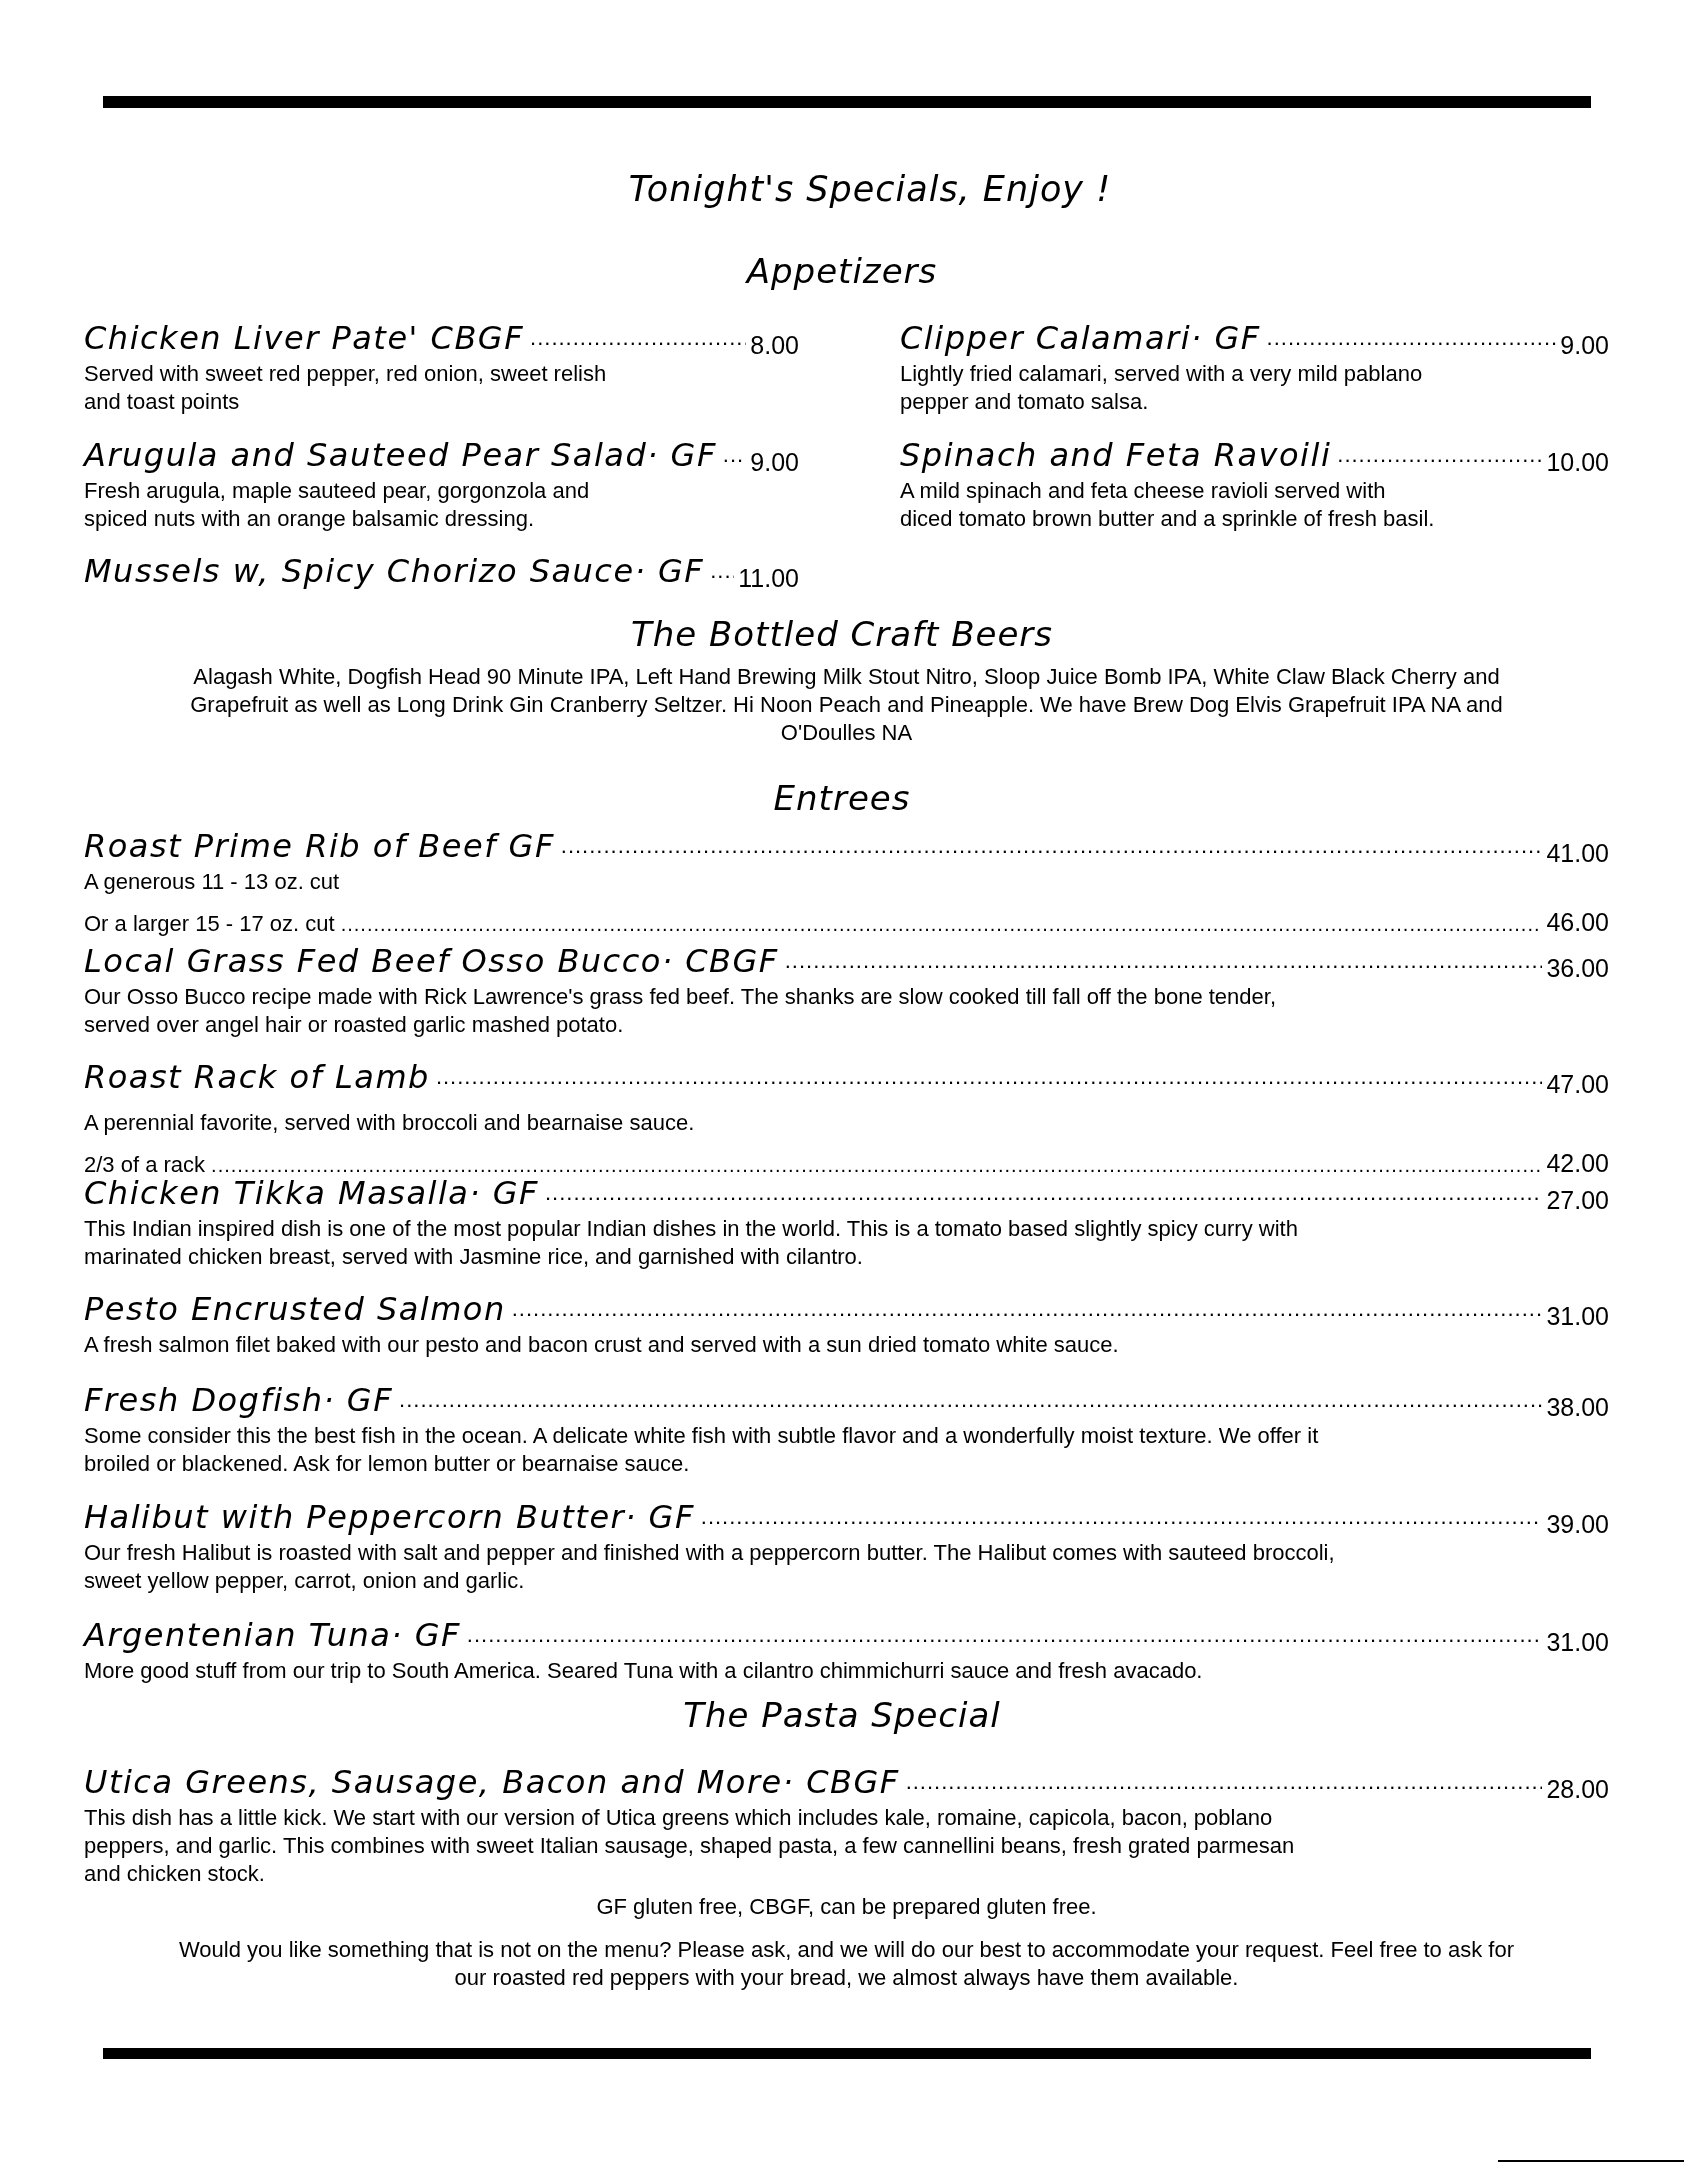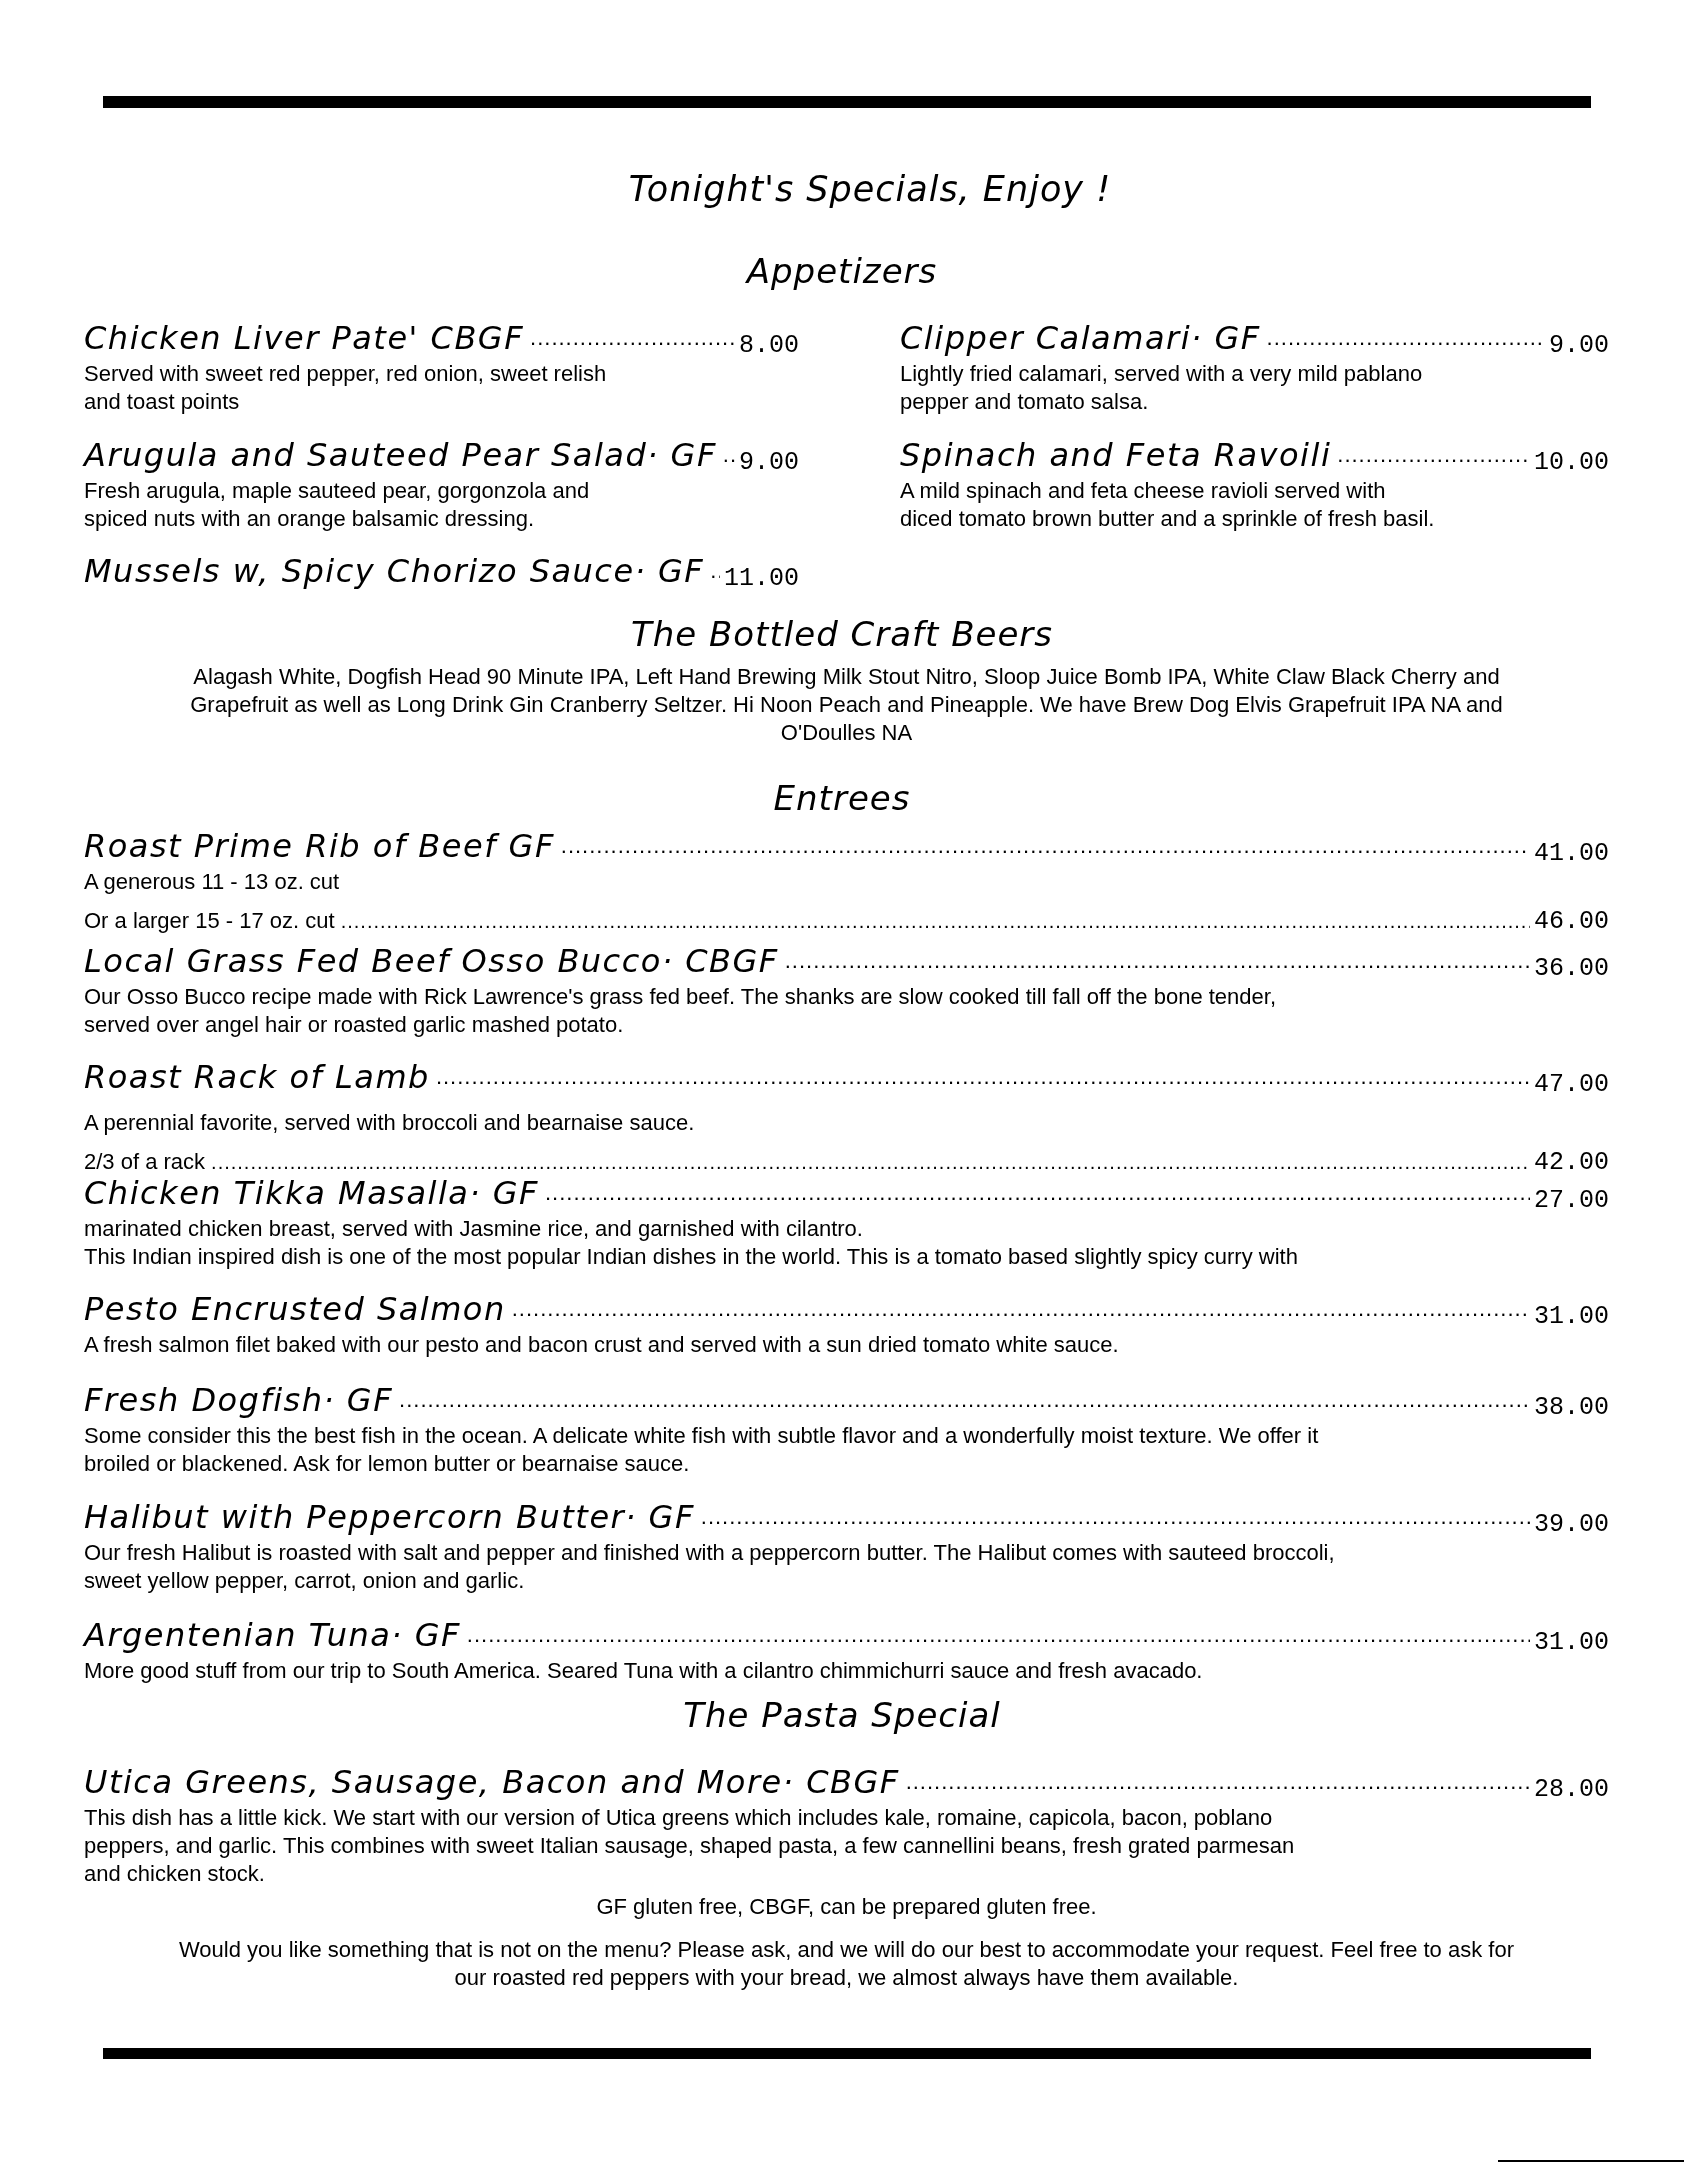--- a/index.html
+++ b/index.html
@@ -10,21 +10,21 @@
   .corner-mark { position: absolute; left: 1498px; top: 2160px; width: 186px; height: 2px; background: #000; }
   .heading { position: absolute; left: 0; width: 1684px; text-align: center; font-family: "DejaVu Sans", sans-serif; font-style: oblique; letter-spacing: 1px; }
   .title { top: 158px; font-size: 35px; line-height: 63px; padding-left: 28px; }
   .section { font-size: 34px; line-height: 40px; }
 
   .item { position: absolute; }
   .item-head { display: flex; align-items: center; white-space: nowrap; }
   .item-name { font-family: "DejaVu Sans", sans-serif; font-style: oblique; font-size: 32px; letter-spacing: 1.5px; line-height: 40px; flex: 0 0 auto; }
   .leader { flex: 1 1 auto; overflow: hidden; font-family: "Liberation Sans", sans-serif; font-size: 22px; margin: 0 4px 0 6px; letter-spacing: 1px; }
   .leader::after { content: "................................................................................................................................................................................................................................................................................................................................................................"; }
-  .price { flex: 0 0 auto; font-family: Liberation Mono, monospace; font-size: 25px; margin-top: 16px; }
+  .price { flex: 0 0 auto; font-family: Liberation Sans, sans-serif; font-size: 25px; margin-top: 16px; }
   .desc { font-family: "Liberation Sans", sans-serif; font-size: 22px; line-height: 28px; }
   .sub-line { display: flex; align-items: baseline; white-space: nowrap; font-family: "Liberation Sans", sans-serif; font-size: 22px; line-height: 24px; }
   .sub-line .leader { font-size: 20px; }
   .sub-line .price { font-size: 25px; }
 
   .col-left { left: 84px; width: 715px; }
   .col-right { left: 900px; width: 709px; }
   .full { left: 84px; width: 1525px; }
 
   .center-text { position: absolute; left: 84px; width: 1525px; text-align: center; font-family: "Liberation Sans", sans-serif; font-size: 22px; line-height: 28px; }
@@ -132,22 +132,22 @@
       <span class="price">42.00</span>
     </div>
 </div>
 
 <div class="item full" style="top:1170px;">
   <div class="item-head">
       <span class="item-name">Chicken Tikka Masalla· GF</span>
       <span class="leader"></span>
       <span class="price">27.00</span>
     </div>
+  <div class="desc">This Indian inspired dish is one of the most popular Indian dishes in the world.  This is a tomato based slightly spicy curry with</div>
   <div class="desc">marinated chicken breast, served with Jasmine rice, and garnished with cilantro.</div>
-  <div class="desc">This Indian inspired dish is one of the most popular Indian dishes in the world.  This is a tomato based slightly spicy curry with</div>
 </div>
 
 <div class="item full" style="top:1286px;">
   <div class="item-head">
       <span class="item-name">Pesto Encrusted Salmon</span>
       <span class="leader"></span>
       <span class="price">31.00</span>
     </div>
   <div class="desc">A fresh salmon filet baked with our pesto and bacon crust and served with a sun dried tomato white sauce.</div>
 </div>

